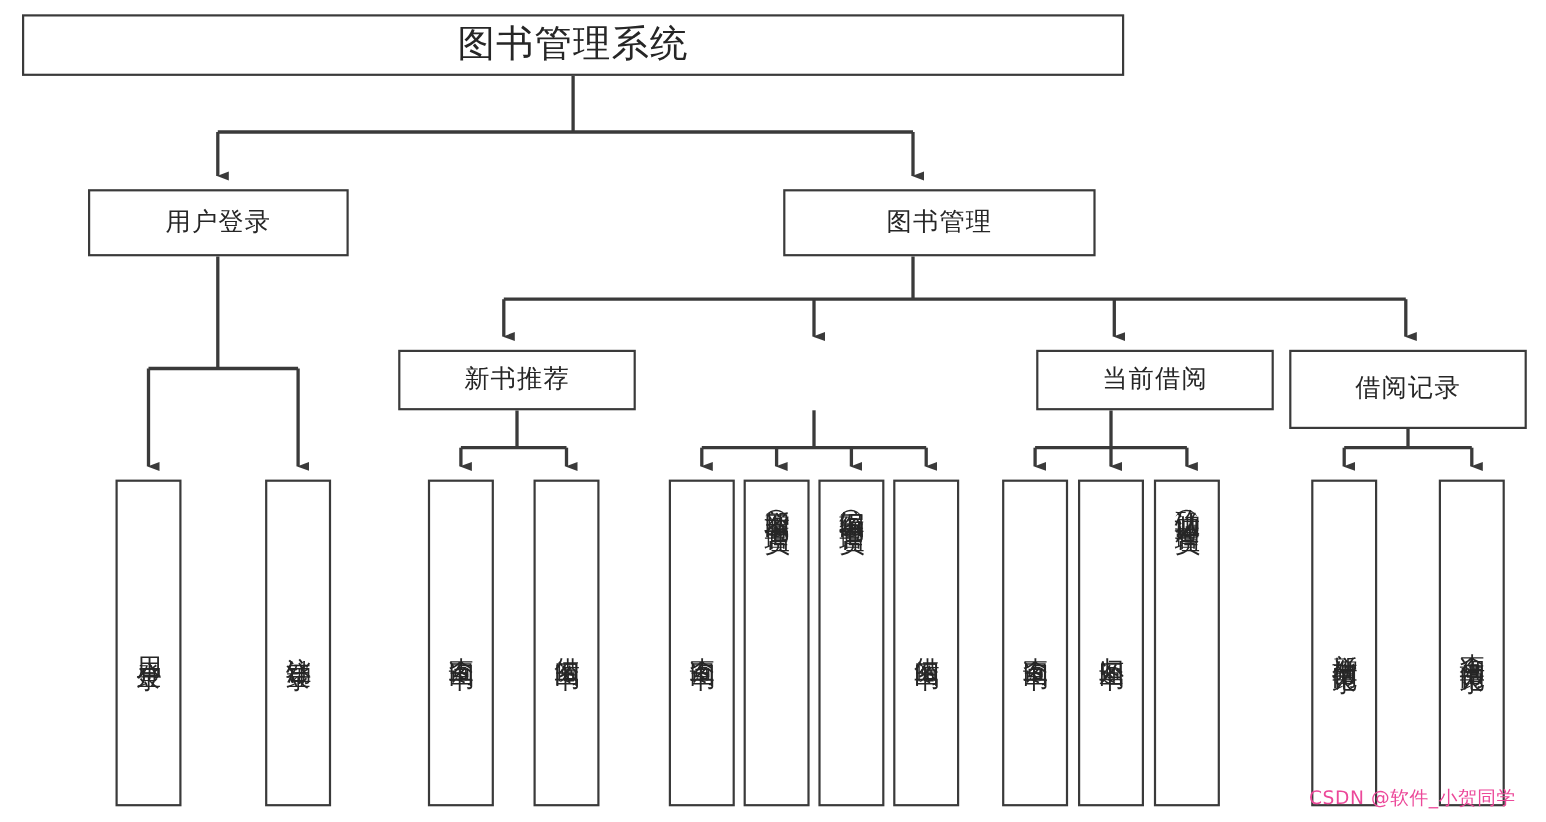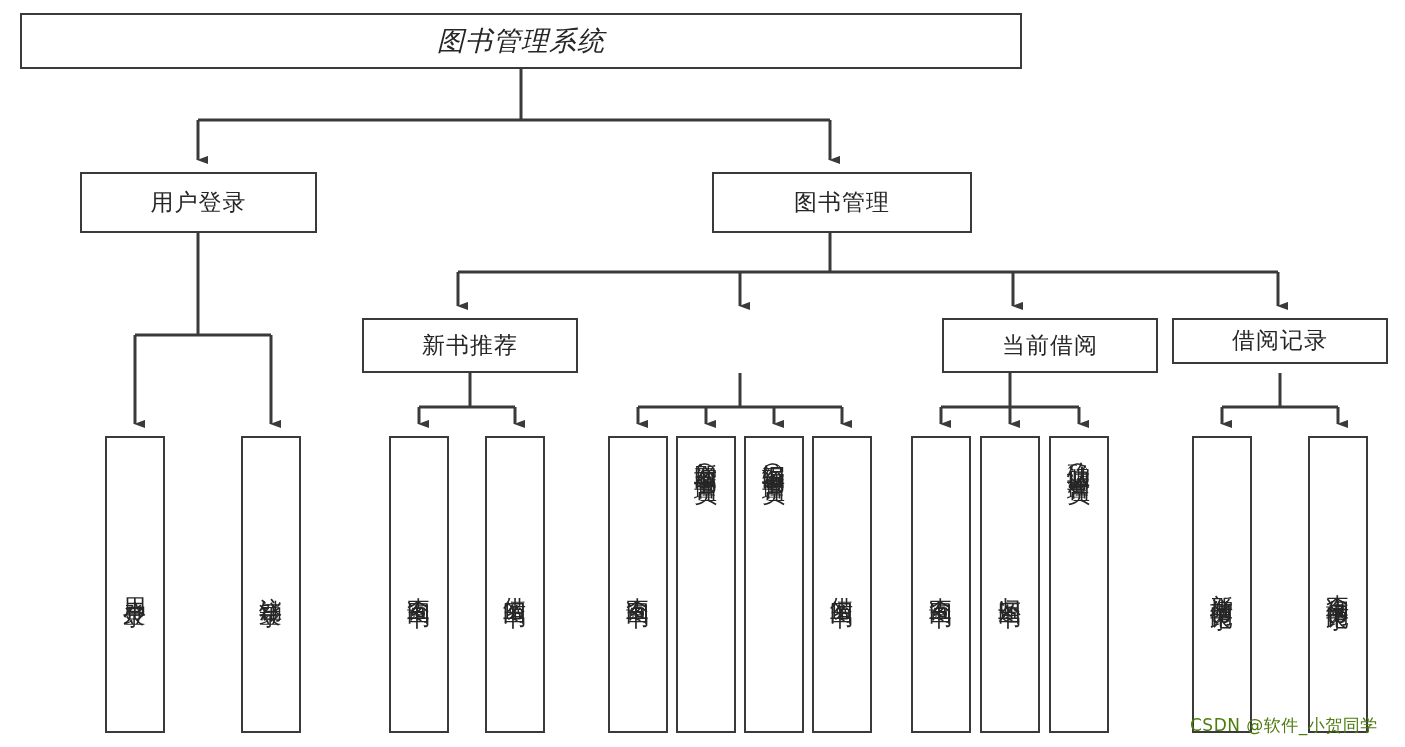--- a/index.html
+++ b/index.html
@@ -47,35 +47,34 @@
   }
   .node.vertical .node-label {
     writing-mode: vertical-rl;
     text-orientation: upright;
     line-height: 1.05;
     letter-spacing: 3px;
     display: block;
     white-space: nowrap;
   }
   .node.root {
-    font-size: 27px;
-    font-style: italic;
+    font-size: 34px;
   }
   .node-label {
     display: block;
     text-align: center;
   }
   .vertical-top .node-label {
     align-self: flex-start;
     margin-top: 6px;
   }
   .watermark {
     position: absolute;
     font-size: 17px;
-    color: #4d7c0f;
+    color: #ec4899;
     white-space: nowrap;
     letter-spacing: 0.5px;
   }
 </style>
 </head>
 <body>
 
 <div id="diagram-canvas">
 
   <svg id="edges-layer" viewBox="0 0 1405 747" width="1405" height="747">
@@ -128,31 +127,31 @@
     </g>
   </svg>
 
   <div class="node horizontal root" style="left:20px; top:13px; width:1002px; height:56px;">
     <span class="node-label">图书管理系统</span>
   </div>
 
   <div class="node horizontal" style="left:80px; top:172px; width:237px; height:61px;">
     <span class="node-label">用户登录</span>
   </div>
-  <div class="node horizontal" style="left:712px; top:172px; width:260px; height:61px;">
+  <div class="node horizontal" style="left:712px; top:172px; width:284px; height:61px;">
     <span class="node-label">图书管理</span>
   </div>
 
   <div class="node horizontal" style="left:362px; top:318px; width:216px; height:55px;">
     <span class="node-label">新书推荐</span>
   </div>
   <div class="node horizontal" style="left:942px; top:318px; width:216px; height:55px;">
     <span class="node-label">当前借阅</span>
   </div>
-  <div class="node horizontal" style="left:1172px; top:318px; width:216px; height:46px;">
+  <div class="node horizontal" style="left:1172px; top:318px; width:216px; height:72px;">
     <span class="node-label">借阅记录</span>
   </div>
 
   <div class="node vertical" style="left:105px; top:436px; width:60px; height:297px;">
     <span class="node-label">用户登录</span>
   </div>
   <div class="node vertical" style="left:241px; top:436px; width:60px; height:297px;">
     <span class="node-label">注销登录</span>
   </div>
 

